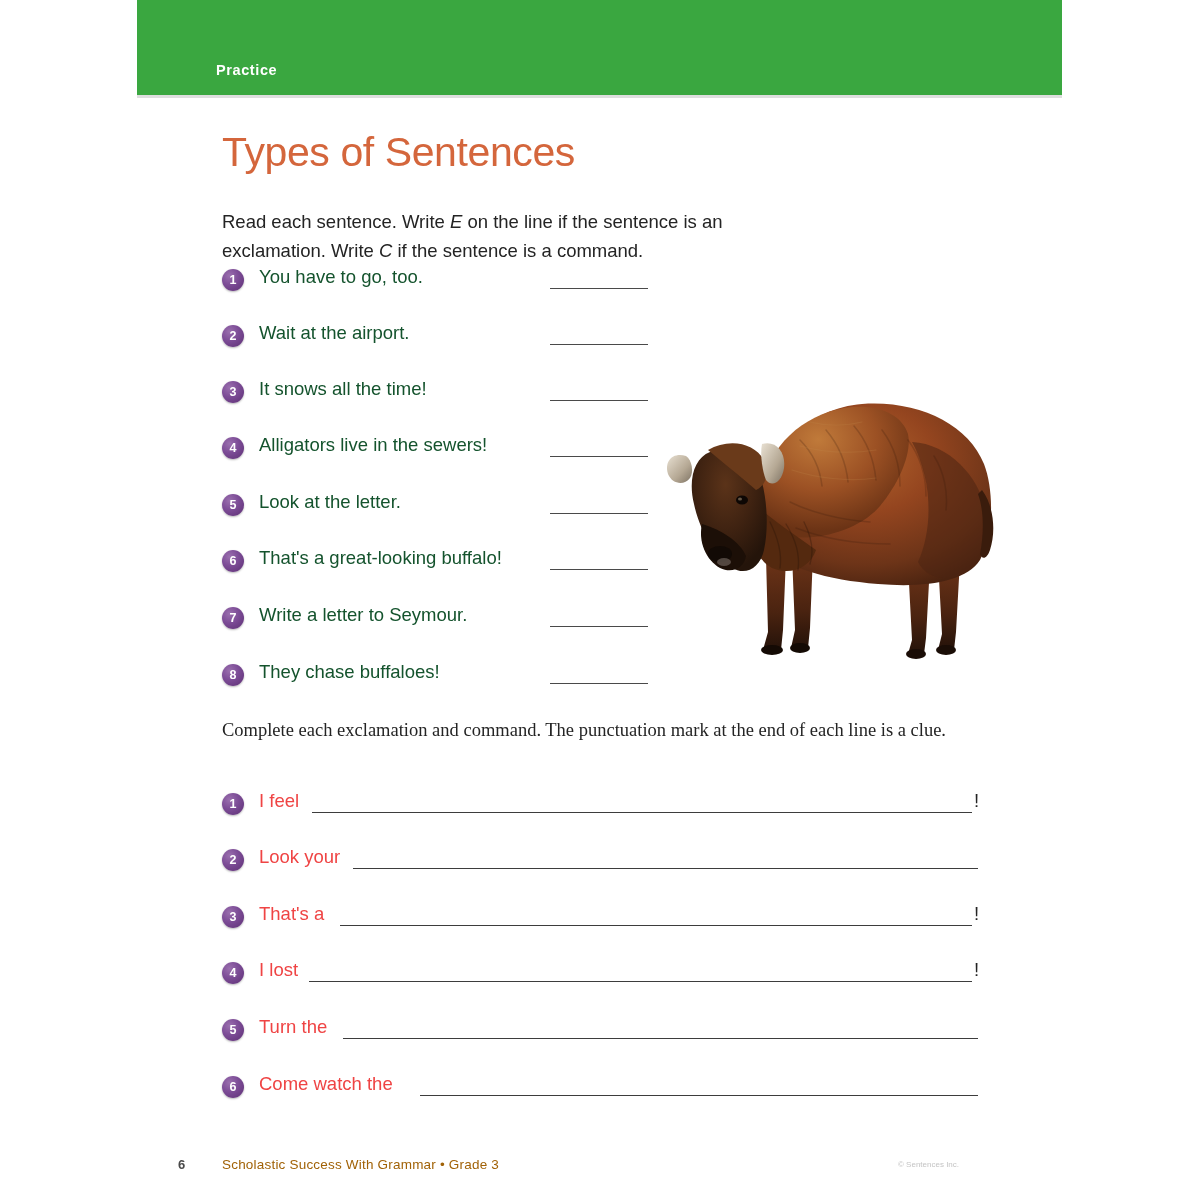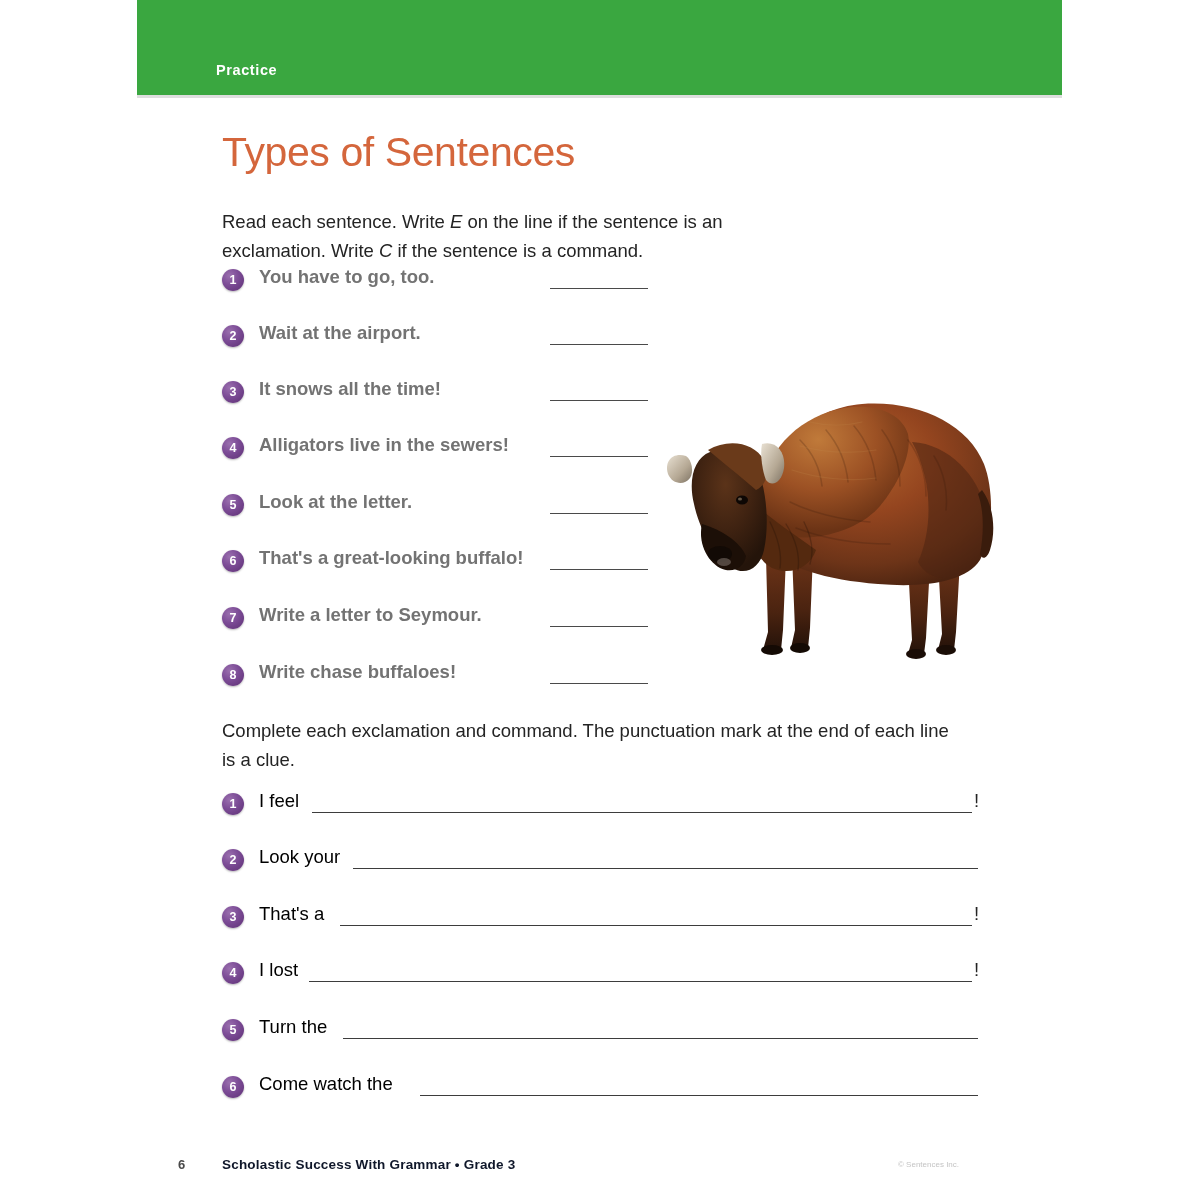--- a/index.html
+++ b/index.html
@@ -93,20 +93,21 @@
   }
   .instruction-1 {
     left: 222px;
     top: 207px;
     width: 580px;
   }
   .instruction-2 {
     left: 222px;
     top: 716px;
     width: 740px;
+    font-family: Liberation Serif, serif;
   }
   .instruction em {
     font-style: italic;
   }
 
   
   .badge {
     position: absolute;
     width: 22px;
     height: 22px;
@@ -126,23 +127,23 @@
     left: 222px;
     width: 470px;
     height: 28px;
   }
   .q-row .badge { left: 0px; top: 3px; }
   .q-text {
     position: absolute;
     left: 37px;
     top: 0px;
     font-size: 18.5px;
-    color: #737373;
+    color: #14532d;
     white-space: nowrap;
-    font-weight: 700;
+    font-weight: 400;
   }
   .answer-line {
     position: absolute;
     left: 328px;
     top: 22px;
     width: 98px;
     height: 0;
     border-top: 1.6px solid #4a4a4a;
   }
 
@@ -152,21 +153,21 @@
     left: 222px;
     width: 760px;
     height: 30px;
   }
   .f-row .badge { left: 0px; top: 3px; }
   .f-text {
     position: absolute;
     left: 37px;
     top: 0px;
     font-size: 18.5px;
-    color: #000000;
+    color: #ef4444;
     white-space: nowrap;
     font-weight: 500;
   }
   .f-line {
     position: absolute;
     top: 22px;
     height: 0;
     border-top: 1.6px solid #3d3d3d;
   }
   .f-punct {
@@ -193,23 +194,22 @@
     top: 1157px;
     font-size: 13px;
     font-weight: bold;
     color: #4a4a4a;
   }
   .footer-title {
     position: absolute;
     left: 222px;
     top: 1157px;
     font-size: 13.5px;
-    color: #0f172a;
+    color: #a16207;
     letter-spacing: 0.2px;
-    font-weight: bold;
   }
   .footer-copyright {
     position: absolute;
     left: 898px;
     top: 1160px;
     font-size: 8px;
     color: #c4c4c4;
   }
 </style>
 </head>
@@ -260,21 +260,21 @@
         <div class="q-text">That's a great-looking buffalo!</div>
         <div class="answer-line"></div>
       </div>
       <div class="q-row" style="top: 604px;">
         <div class="badge">7</div>
         <div class="q-text">Write a letter to Seymour.</div>
         <div class="answer-line"></div>
       </div>
       <div class="q-row" style="top: 661px;">
         <div class="badge">8</div>
-        <div class="q-text">Write chase buffaloes!</div>
+        <div class="q-text">They chase buffaloes!</div>
         <div class="answer-line"></div>
       </div>
     </div>
 
   <div class="buffalo">
     <svg viewBox="0 0 360 280" width="360" height="280">
       <defs>
         <radialGradient id="bodyGrad" cx="45%" cy="30%" r="75%">
           <stop offset="0%" stop-color="#b0622c"></stop>
           <stop offset="40%" stop-color="#94451f"></stop>

